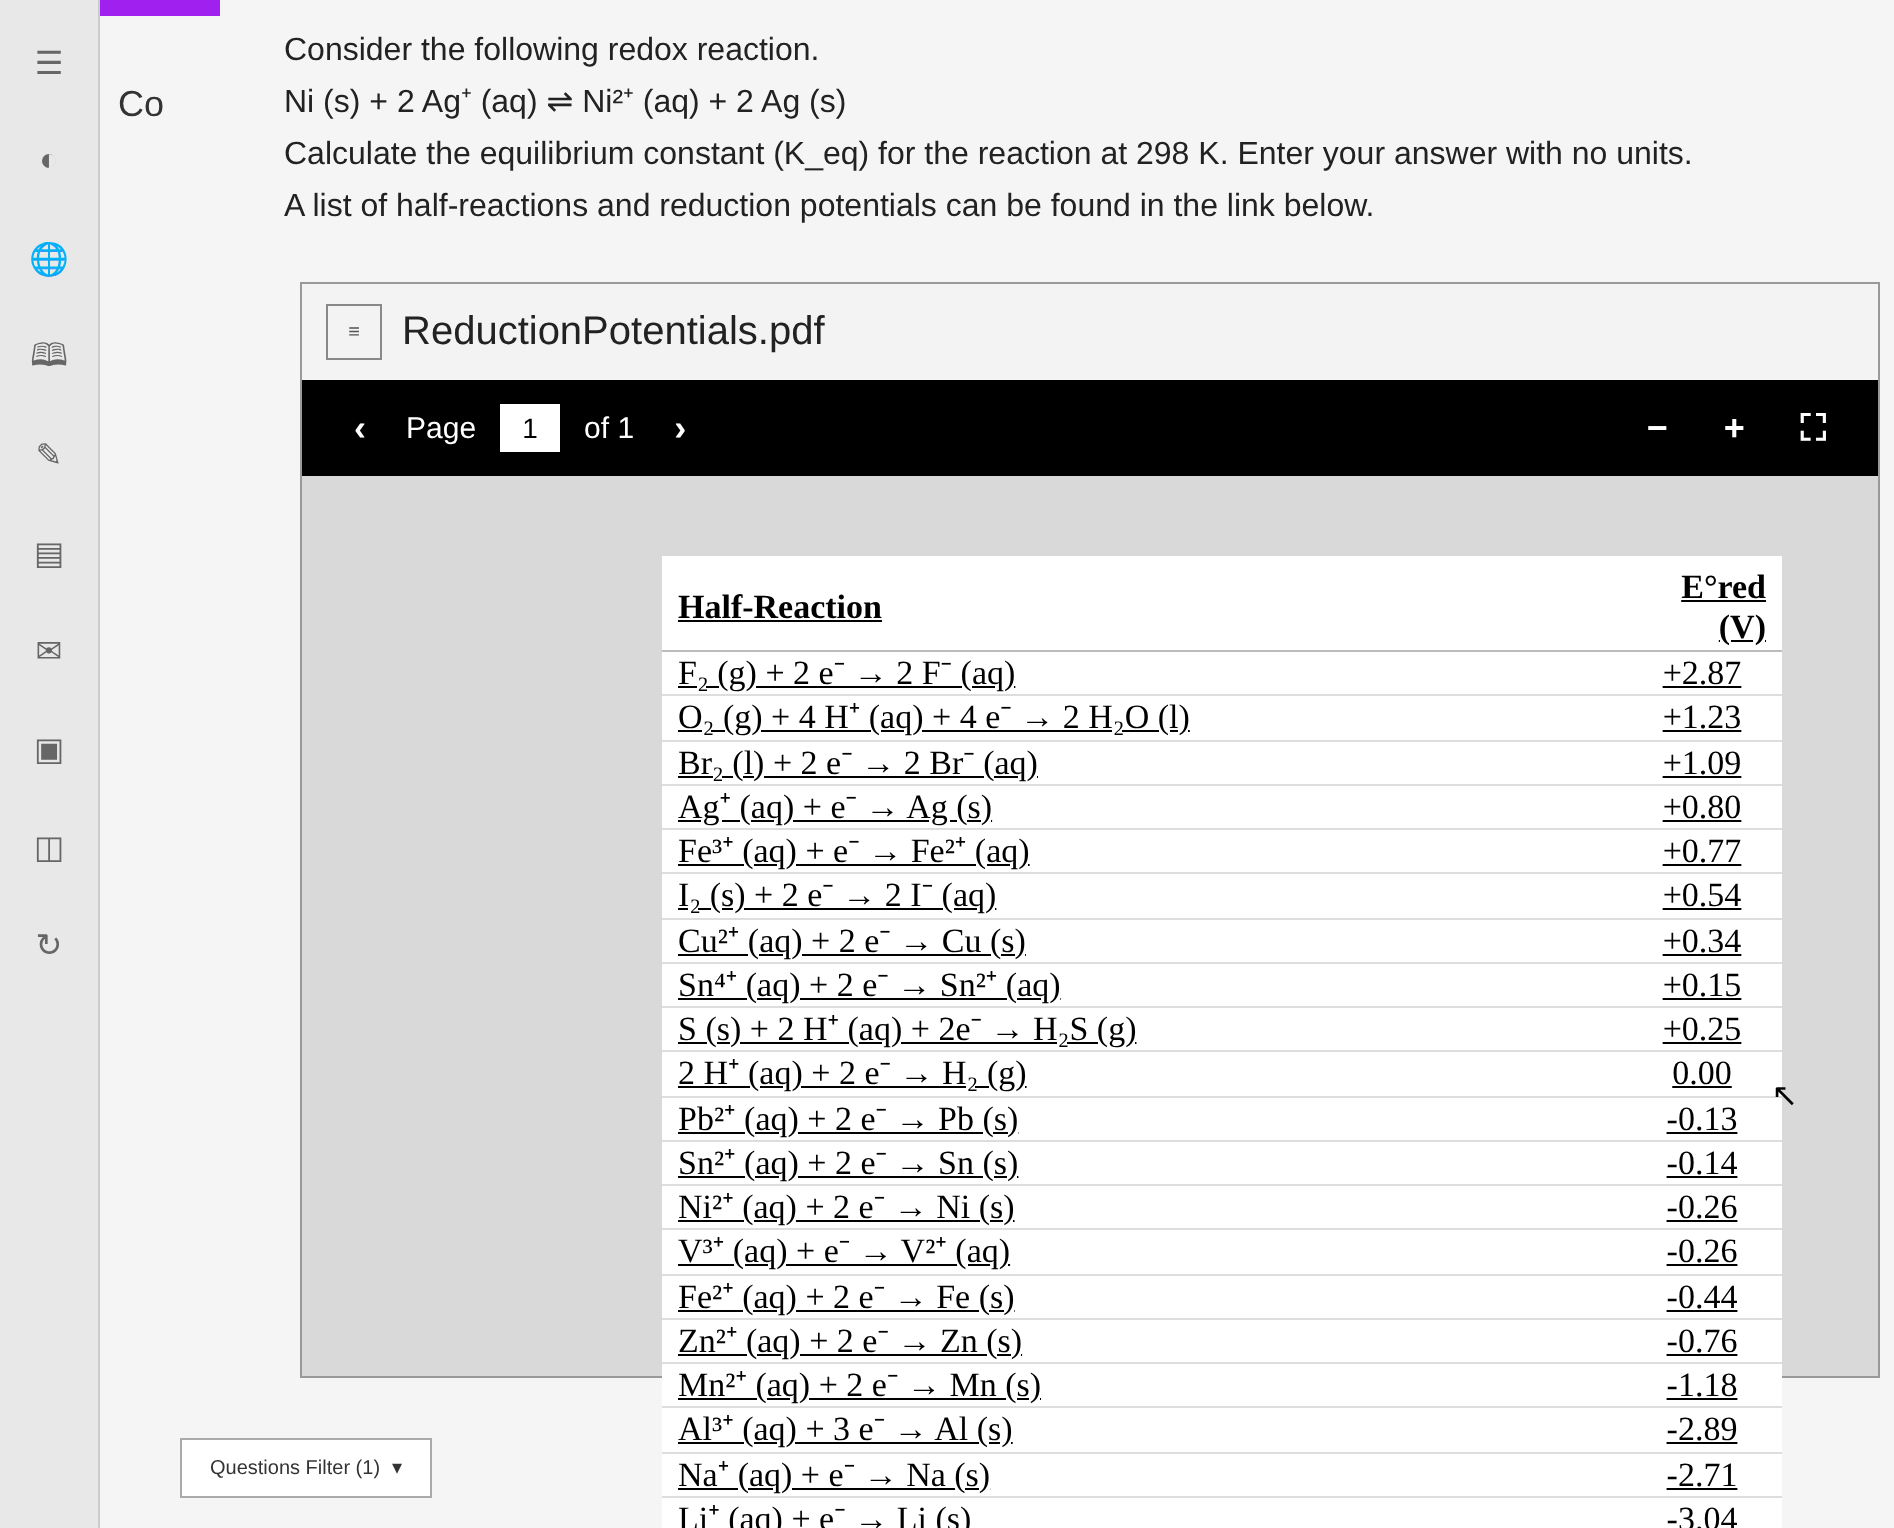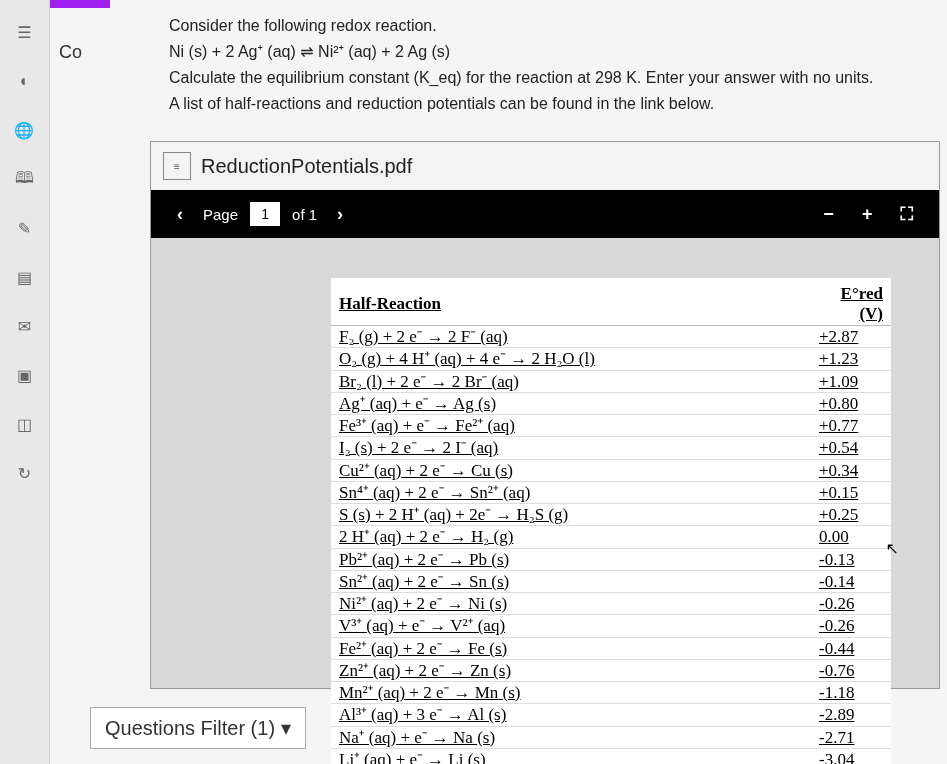--- a/index.html
+++ b/index.html
@@ -48,21 +48,21 @@
   }
   .tab-text {
     position: absolute;
     left: 55px;
     top: 40px;
     color: #333;
     font-size: 18px;
     padding: 2px 4px;
   }
   .question-block {
-    margin-left: 99px;
+    margin-left: 72px;
     margin-top: 14px;
     font-size: 16px;
     color: #222;
     line-height: 1.5;
   }
   .question-block p { margin-bottom: 2px; }
   .attachment {
     margin-left: 80px;
     margin-top: 25px;
     border: 1px solid #999;
@@ -141,36 +141,36 @@
     font-weight: bold;
     padding: 1px 8px;
     border-bottom: 1px solid #bbb;
   }
   .pdf-table th:last-child { text-align: right; width: 80px; }
   .pdf-table td {
     padding: 0px 8px;
     border-bottom: 1px solid #ddd;
     line-height: 1.25;
   }
-  .pdf-table td:last-child { text-align: left; }
+  .pdf-table td:last-child { text-align: center; }
   .cursor {
     position: absolute;
     right: 40px;
     bottom: 130px;
     font-size: 16px;
     color: #000;
   }
   .questions-filter {
     position: absolute;
     bottom: 15px;
     left: 90px;
     border: 1px solid #aaa;
     background: #fff;
     padding: 8px 14px;
-    font-size: 20px;
+    font-size: 10px;
     color: #333;
     cursor: pointer;
     display: flex;
     align-items: center;
     gap: 6px;
   }
 </style>
 </head>
 <body>
 

